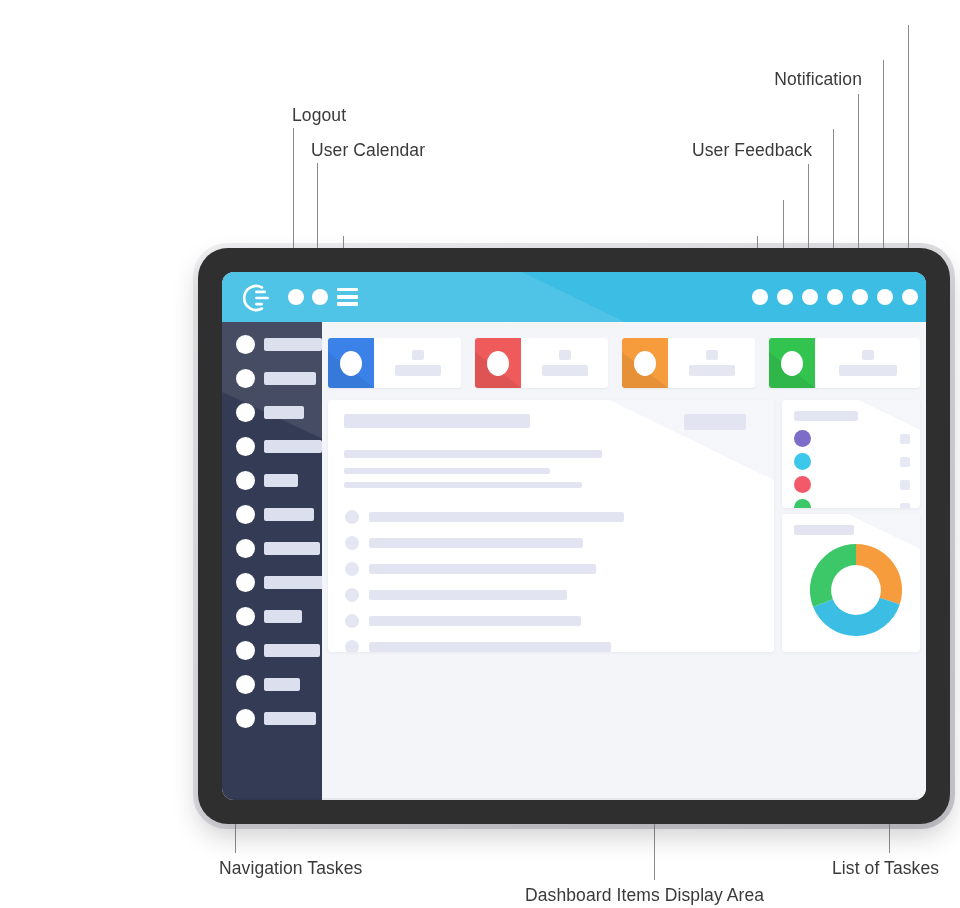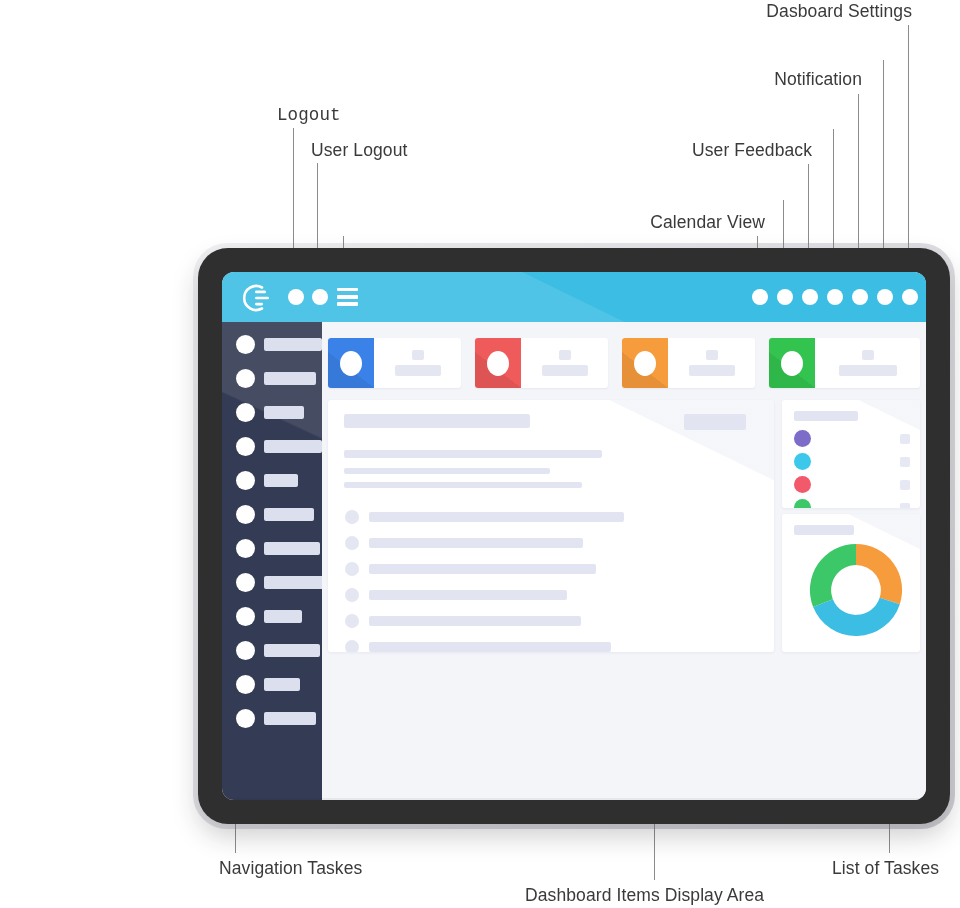--- a/index.html
+++ b/index.html
@@ -130,44 +130,42 @@
   #donut{position:absolute;left:26px;top:28px;width:96px;height:96px;}
 
   
   #bottom-shade{position:absolute;left:0;bottom:0;width:100%;height:2px;background:rgba(0,0,0,.05);}
 </style>
 </head>
 <body>
 
 <div id="stage">
 
-  <div class="callout" style="left:277px;top:104px;font-family:Liberation Mono, monospace;">Logout</div>
+  <div class="callout" style="left:292px;top:104px;">Logout</div>
   <div class="leader" style="left:292.5px;top:128px;height:162px;"></div>
 
-  <div class="callout" style="left:311px;top:139px;">User Logout</div>
+  <div class="callout" style="left:311px;top:139px;">User Calendar</div>
   <div class="leader" style="left:316.5px;top:163px;height:127px;"></div>
 
   <div class="leader" style="left:342.5px;top:236px;height:54px;"></div>
 
-  <div class="callout r" style="left:395px;top:211px;width:370px;">Calendar View</div>
   <div class="leader" style="left:756.5px;top:236px;height:54px;"></div>
 
   <div class="leader" style="left:782.5px;top:200px;height:90px;"></div>
 
   <div class="callout r" style="left:500px;top:139px;width:312px;">User Feedback</div>
   <div class="leader" style="left:807.5px;top:164px;height:126px;"></div>
 
   <div class="leader" style="left:832.5px;top:129px;height:161px;"></div>
 
   <div class="callout r" style="left:540px;top:68px;width:322px;">Notification</div>
   <div class="leader" style="left:857.5px;top:94px;height:196px;"></div>
 
   <div class="leader" style="left:882.5px;top:60px;height:230px;"></div>
 
-  <div class="callout r" style="left:590px;top:0px;width:322px;">Dasboard Settings</div>
   <div class="leader" style="left:907.5px;top:25px;height:265px;"></div>
 
   <div class="callout" style="left:219px;top:857px;">Navigation Taskes</div>
   <div class="leader" style="left:234.5px;top:757px;height:96px;"></div>
 
   <div class="callout" style="left:525px;top:884px;">Dashboard Items Display Area</div>
   <div class="leader" style="left:653.5px;top:636px;height:244px;"></div>
 
   <div class="callout" style="left:832px;top:857px;">List of Taskes</div>
   <div class="leader" style="left:888.5px;top:437px;height:416px;"></div>

